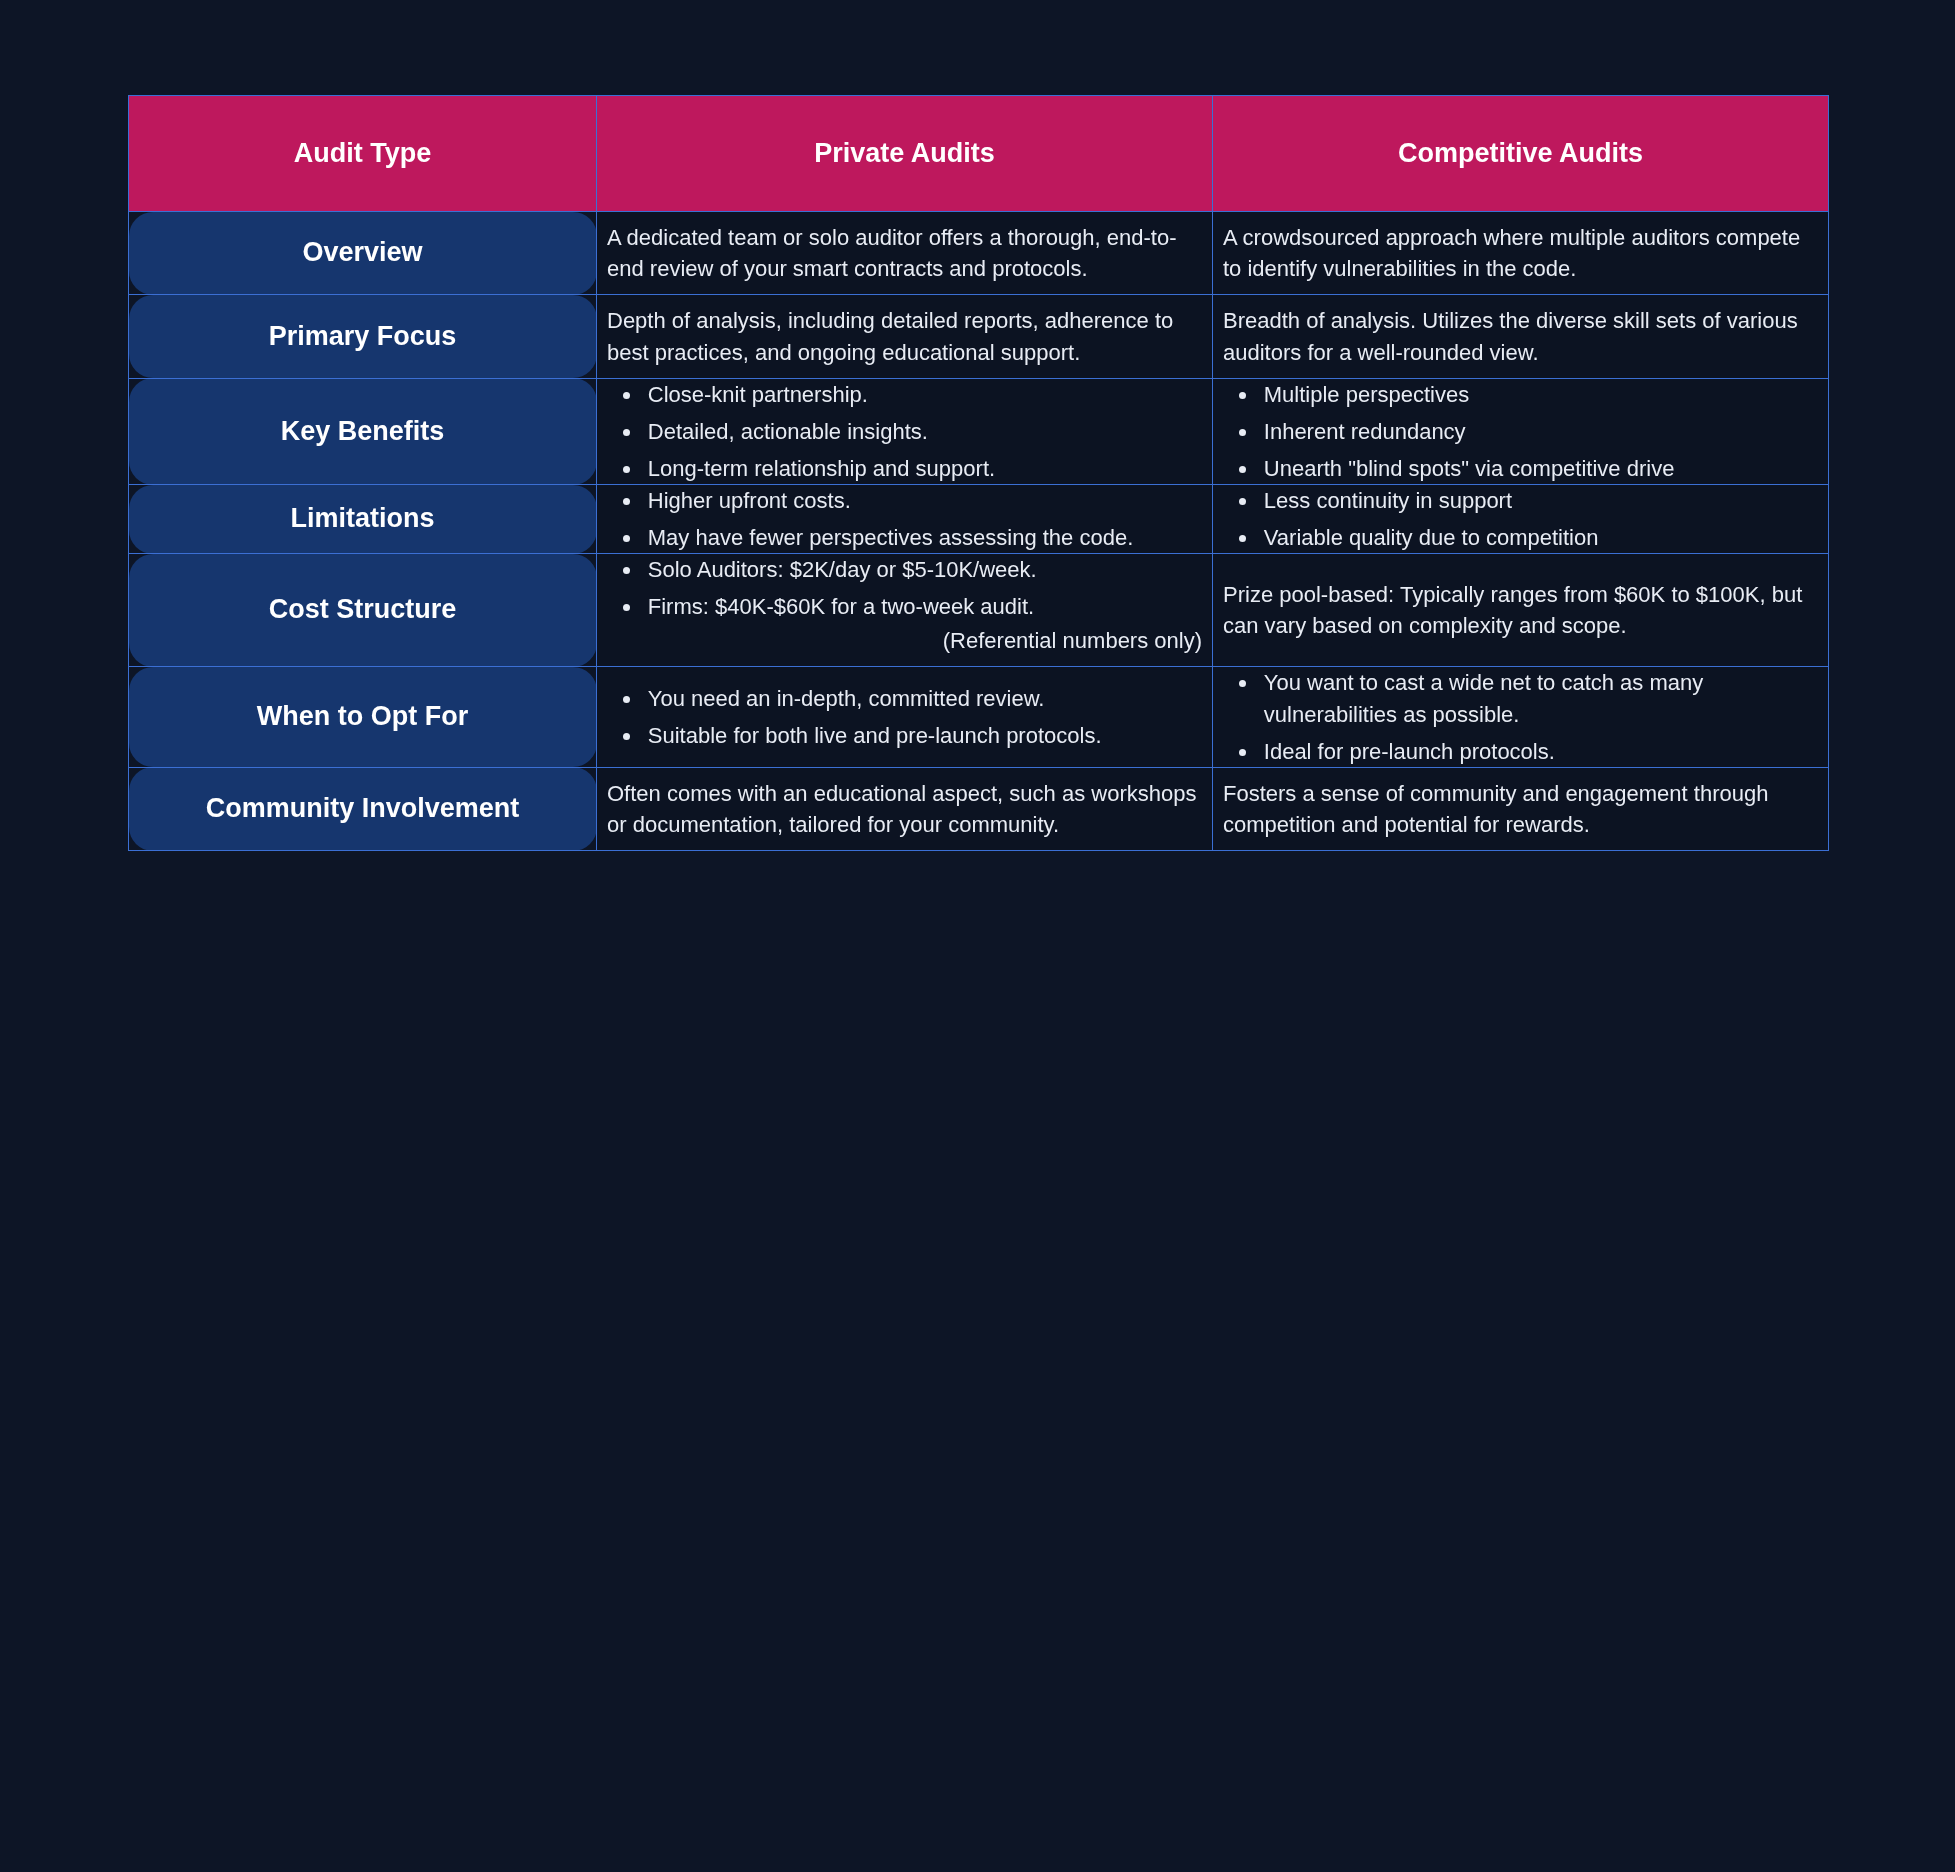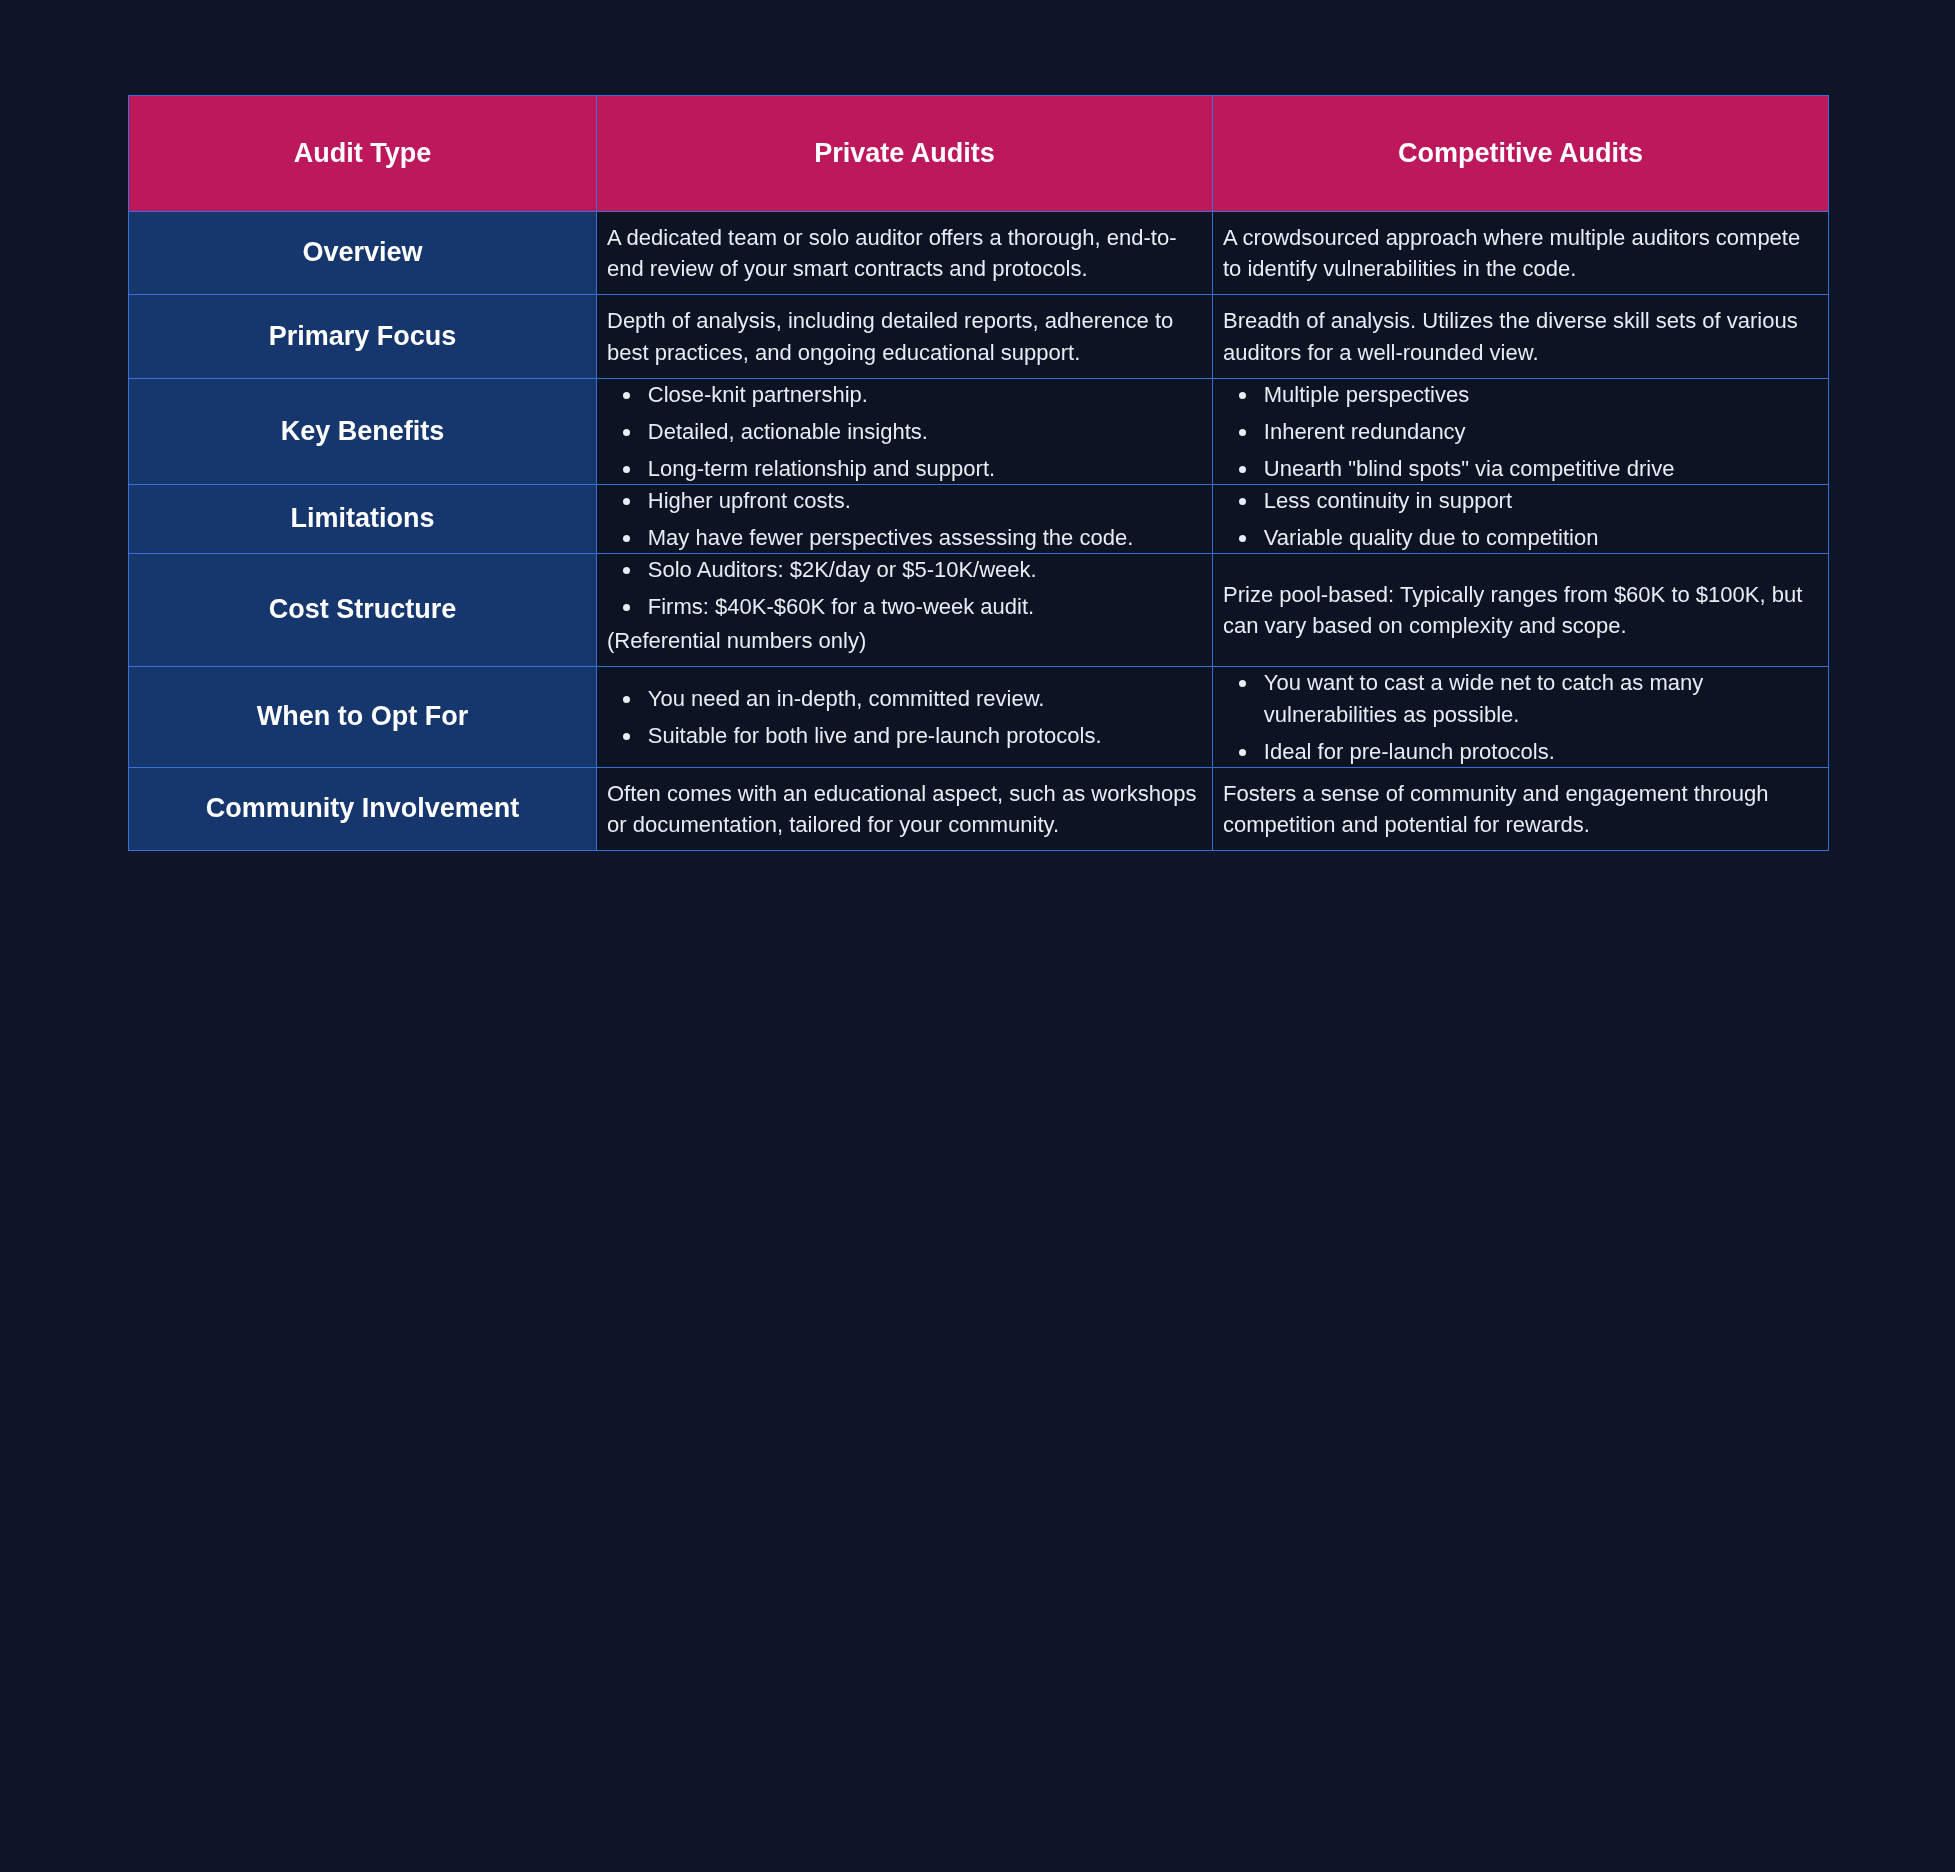--- a/index.html
+++ b/index.html
@@ -58,20 +58,21 @@
     color: #ffffff;
   }
   td.rowhead {
     background: #16366e;
     text-align: center;
     font-size: 27px;
     font-weight: bold;
     color: #ffffff;
     padding: 19px 14.3px;
     line-height: 1.25;
+    border-radius: 24px;
   }
   td.cell {
     background: #0c1322;
     font-size: 22px;
     line-height: 1.42;
     color: #e8ecf4;
     padding: 22px 29px 22px 27px;
   }
   td.cell p {
     margin: 10px;
@@ -83,20 +84,21 @@
   }
   td.cell ul li {
     margin: 0 0 5.7px 0;
     padding-left: 4.8px;
   }
   td.cell ul li:last-child {
     margin-bottom: 0;
   }
   td.cell .note {
     margin-top: 2.9px;
+    text-align: right;
   }
 </style>
 </head>
 <body>
 
 <div class="page">
 
 
   <div class="table-wrap">
     <table class="cmp">

